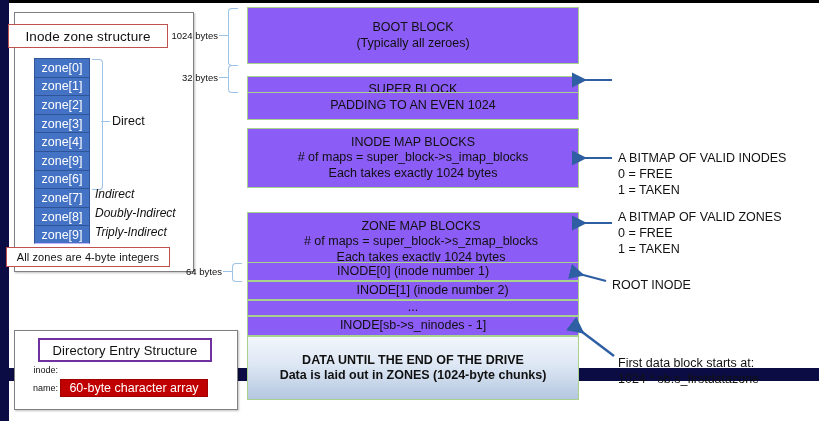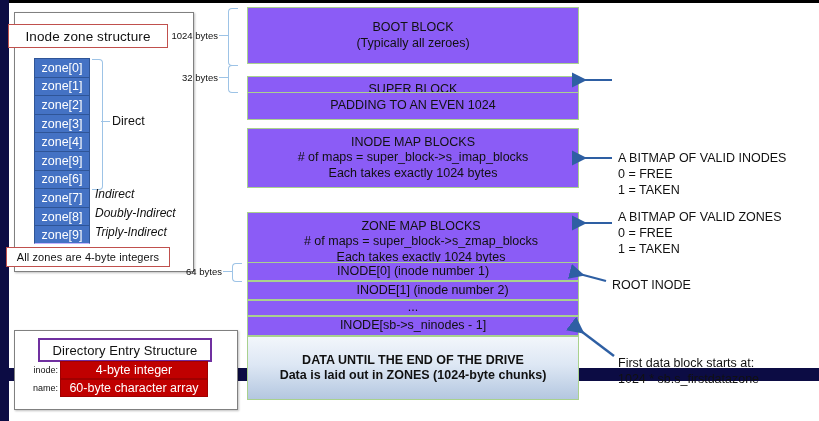--- a/index.html
+++ b/index.html
@@ -132,21 +132,20 @@
   <div class="lbl-direct">Direct</div>
   <div class="lbl-ind" id="lbl-indirect">Indirect</div>
   <div class="lbl-ind" id="lbl-doubly">Doubly-Indirect</div>
   <div class="lbl-ind" id="lbl-triply">Triply-Indirect</div>
 
   <div class="title-box" id="allzones-box">All zones are 4-byte integers</div>
 
   <div class="panel" id="dir-panel"></div>
   <div class="title-box" id="dir-title">Directory Entry Structure</div>
   <div class="dir-lbl" id="dir-lbl-inode">inode:</div>
-  <div class="dir-row" id="dir-row-inode">4-byte integer</div>
   <div class="dir-lbl" id="dir-lbl-name">name:</div>
   <div class="dir-row" id="dir-row-name">60-byte character array</div>
 
   <div class="mb" id="mb1"></div>
   <div class="mtick" id="mt1"></div>
   <div class="mlbl" id="ml1">1024  bytes</div>
 
   <div class="mb" id="mb2"></div>
   <div class="mtick" id="mt2"></div>
   <div class="mlbl" id="ml2">32 bytes</div>

